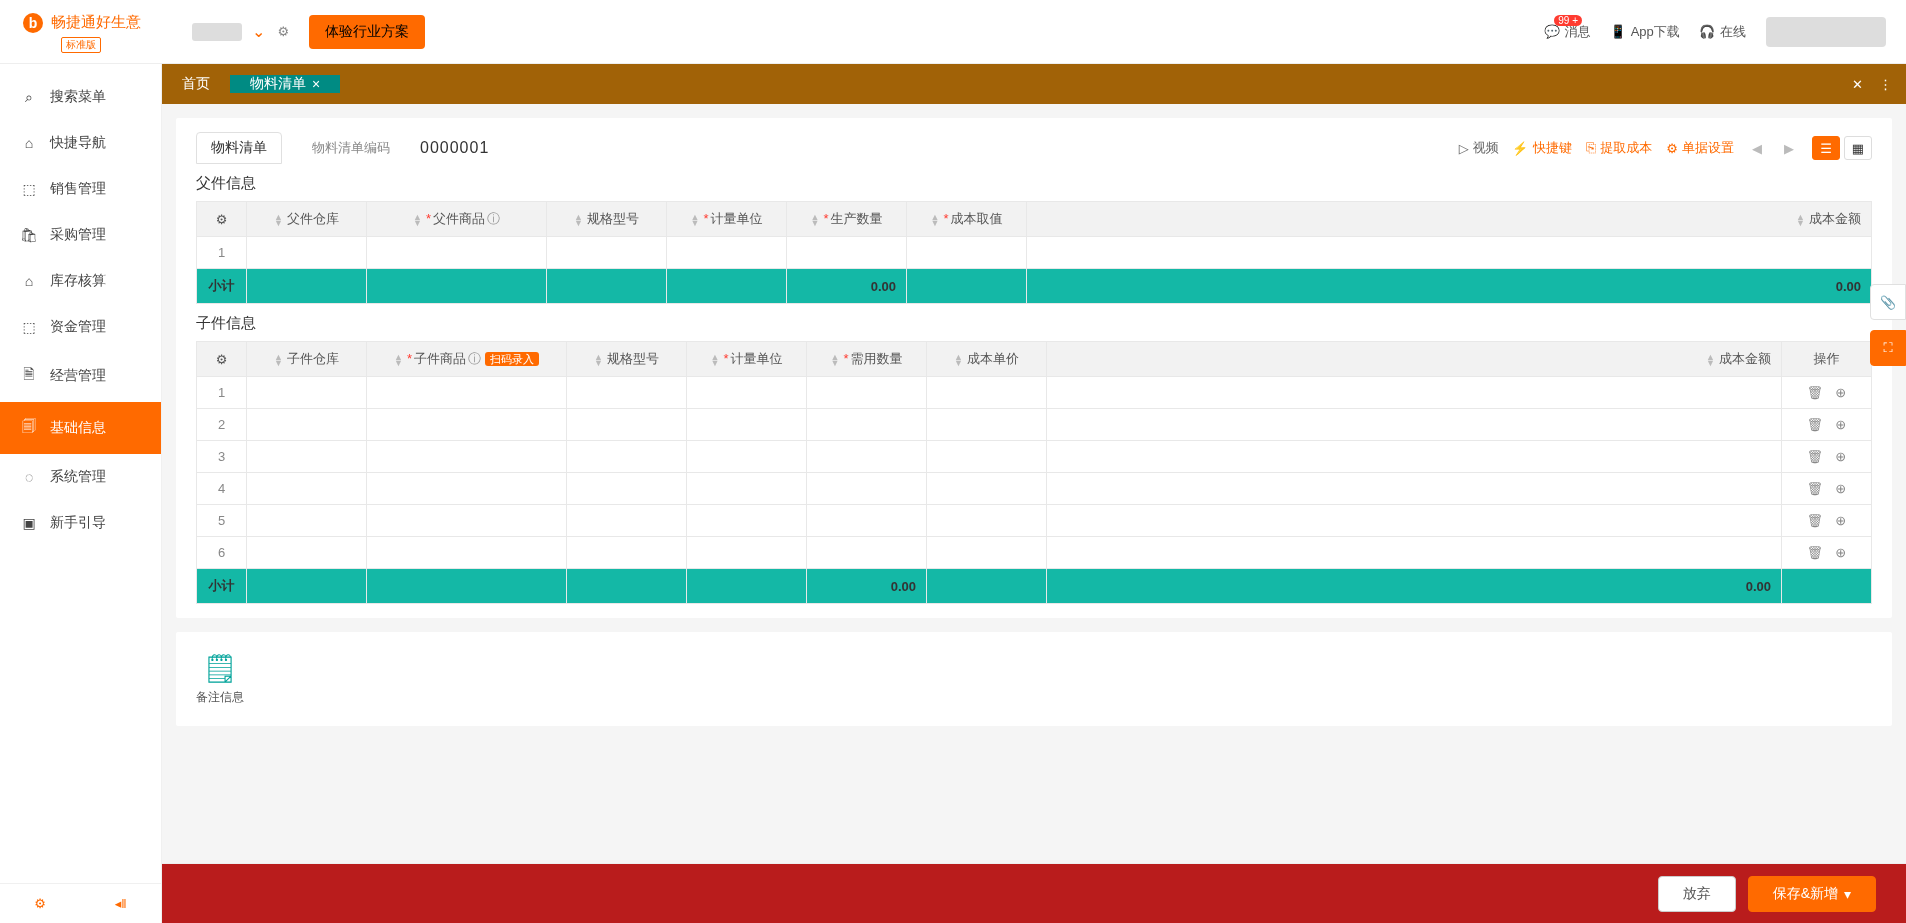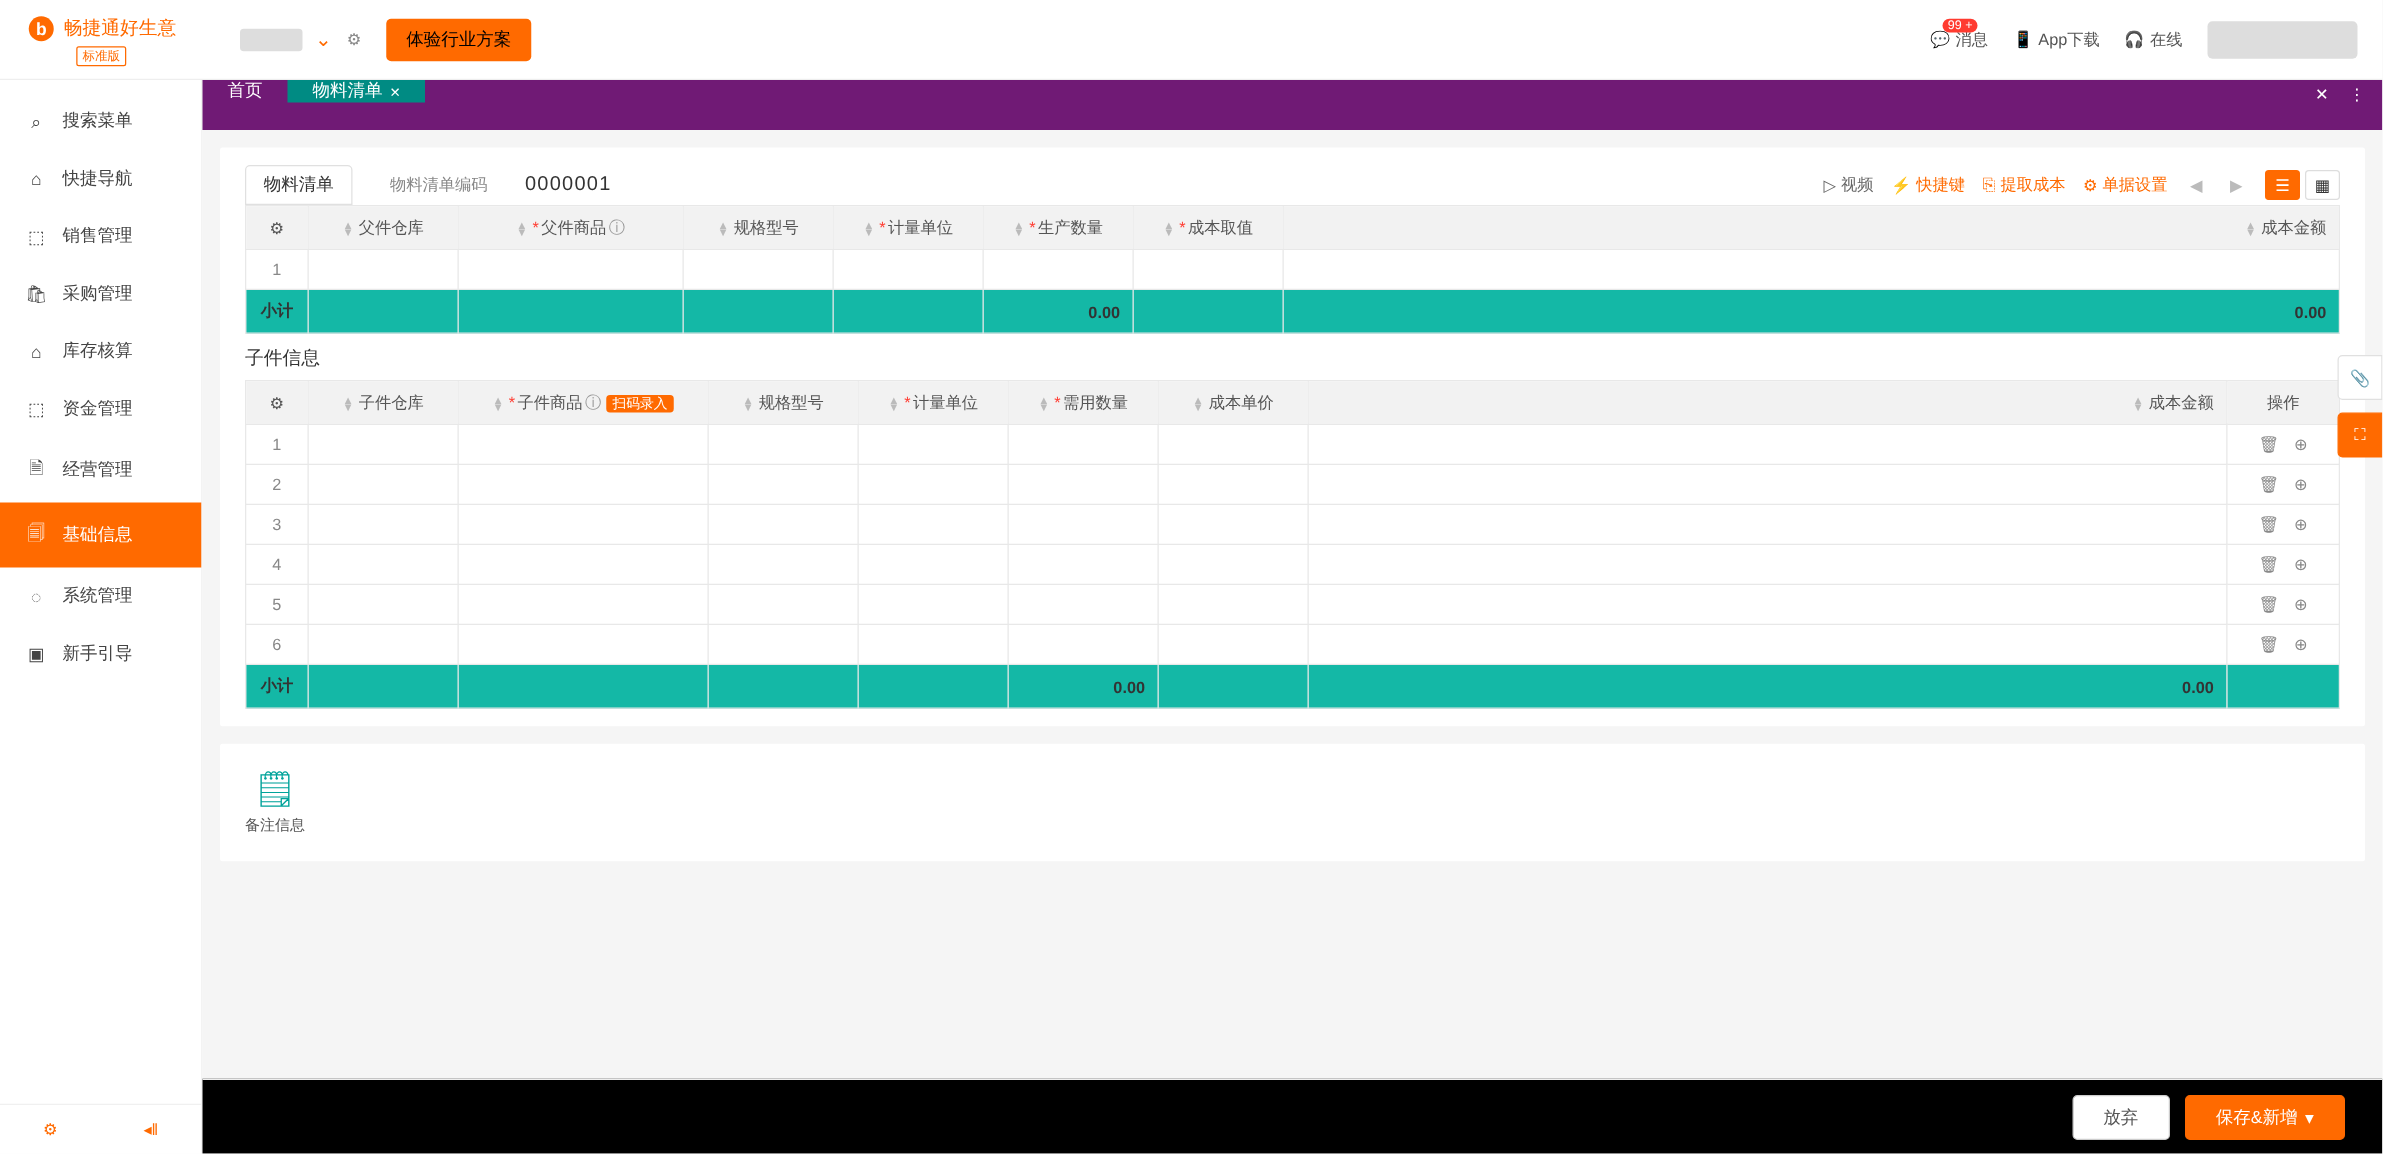--- a/index.html
+++ b/index.html
@@ -31,21 +31,21 @@
 .sidebar { width: 162px; background: #fff; display: flex; flex-direction: column; border-right: 1px solid #f0f0f0; }
 .side-items { flex: 1; padding-top: 10px; }
 .side-item { display: flex; align-items: center; gap: 12px; padding: 14px 20px; color: #444; cursor: pointer; font-size: 14px; }
 .side-item.active { background: #ff6a00; color: #fff; }
 .side-item .side-icon { width: 18px; text-align: center; }
 .side-footer { display: flex; justify-content: space-around; padding: 12px 0; border-top: 1px solid #f0f0f0; color: #ff6a00; }
 .side-footer span { cursor: pointer; }
 
 
 .main { flex: 1; display: flex; flex-direction: column; background: #f5f5f5; position: relative; }
-.tabbar { height: 40px; background: #701a75; display: flex; align-items: flex-start; }
+.tabbar { height: 40px; background: #a16207; display: flex; align-items: center; }
 .tab { padding: 0 20px; display: flex; align-items: center; color: #fff; cursor: pointer; font-size: 14px; gap: 6px; }
 .tab.active { background: #008b83; }
 .tab-close { cursor: pointer; font-size: 14px; }
 .tabbar-right { margin-left: auto; display: flex; align-items: center; gap: 8px; padding-right: 10px; }
 .tabbar-right span { color: #fff; cursor: pointer; padding: 4px; }
 
 .content-wrap { flex: 1; padding: 14px; overflow: auto; display: flex; flex-direction: column; gap: 14px; }
 .card { background: #fff; border-radius: 2px; padding: 14px 20px; }
 
 
@@ -81,21 +81,21 @@
 
 
 .remark-card { display: flex; align-items: center; gap: 30px; padding: 20px; }
 .remark-left { display: flex; flex-direction: column; align-items: center; gap: 4px; color: #555; font-size: 12px; }
 .remark-icon { color: #00a39a; font-size: 28px; }
 .remark-field { flex: 1; }
 .remark-field input { width: 100%; border: none; border-bottom: 1px solid #e0e0e0; padding: 8px 4px; font-size: 14px; outline: none; }
 .remark-field input::placeholder { color: #bbb; }
 
 
-.footer { position: absolute; bottom: 0; left: 0; right: 0; height: 60px; background: #000000; border-top: 1px solid #eee; display: flex; align-items: center; justify-content: flex-end; gap: 12px; padding: 0 30px; }
+.footer { position: absolute; bottom: 0; left: 0; right: 0; height: 60px; background: #b91c1c; border-top: 1px solid #eee; display: flex; align-items: center; justify-content: flex-end; gap: 12px; padding: 0 30px; }
 .btn { padding: 8px 24px; border-radius: 4px; font-size: 14px; cursor: pointer; display: inline-flex; align-items: center; gap: 6px; }
 .btn.secondary { background: #fff; border: 1px solid #ccc; color: #555; }
 .btn.primary { background: #ff6a00; border: 1px solid #ff6a00; color: #fff; }
 
 
 .float-right { position: absolute; right: 0; top: 220px; display: flex; flex-direction: column; gap: 10px; }
 .float-btn { width: 36px; height: 36px; background: #fff; border: 1px solid #e0e0e0; display: flex; align-items: center; justify-content: center; cursor: pointer; color: #888; border-radius: 4px 0 0 4px; }
 .float-btn.orange { background: #ff6a00; color: #fff; border-color: #ff6a00; }
 
 .content-wrap { padding-bottom: 80px; }
@@ -231,20 +231,21 @@
                 </span>
               <span class="nav-arr">◀</span>
               <span class="nav-arr">▶</span>
               <div class="view-btns">
                 <div class="vb active">☰</div>
                 <div class="vb">▦</div>
               </div>
             </div>
           </div>
 
+          <div class="section-title">父件信息</div>
           <table>
             <colgroup>
               <col style="width:50px">
                 <col style="width:120px">
                 <col style="width:180px">
                 <col style="width:120px">
                 <col style="width:120px">
                 <col style="width:120px">
                 <col style="width:120px">
                 <col>

